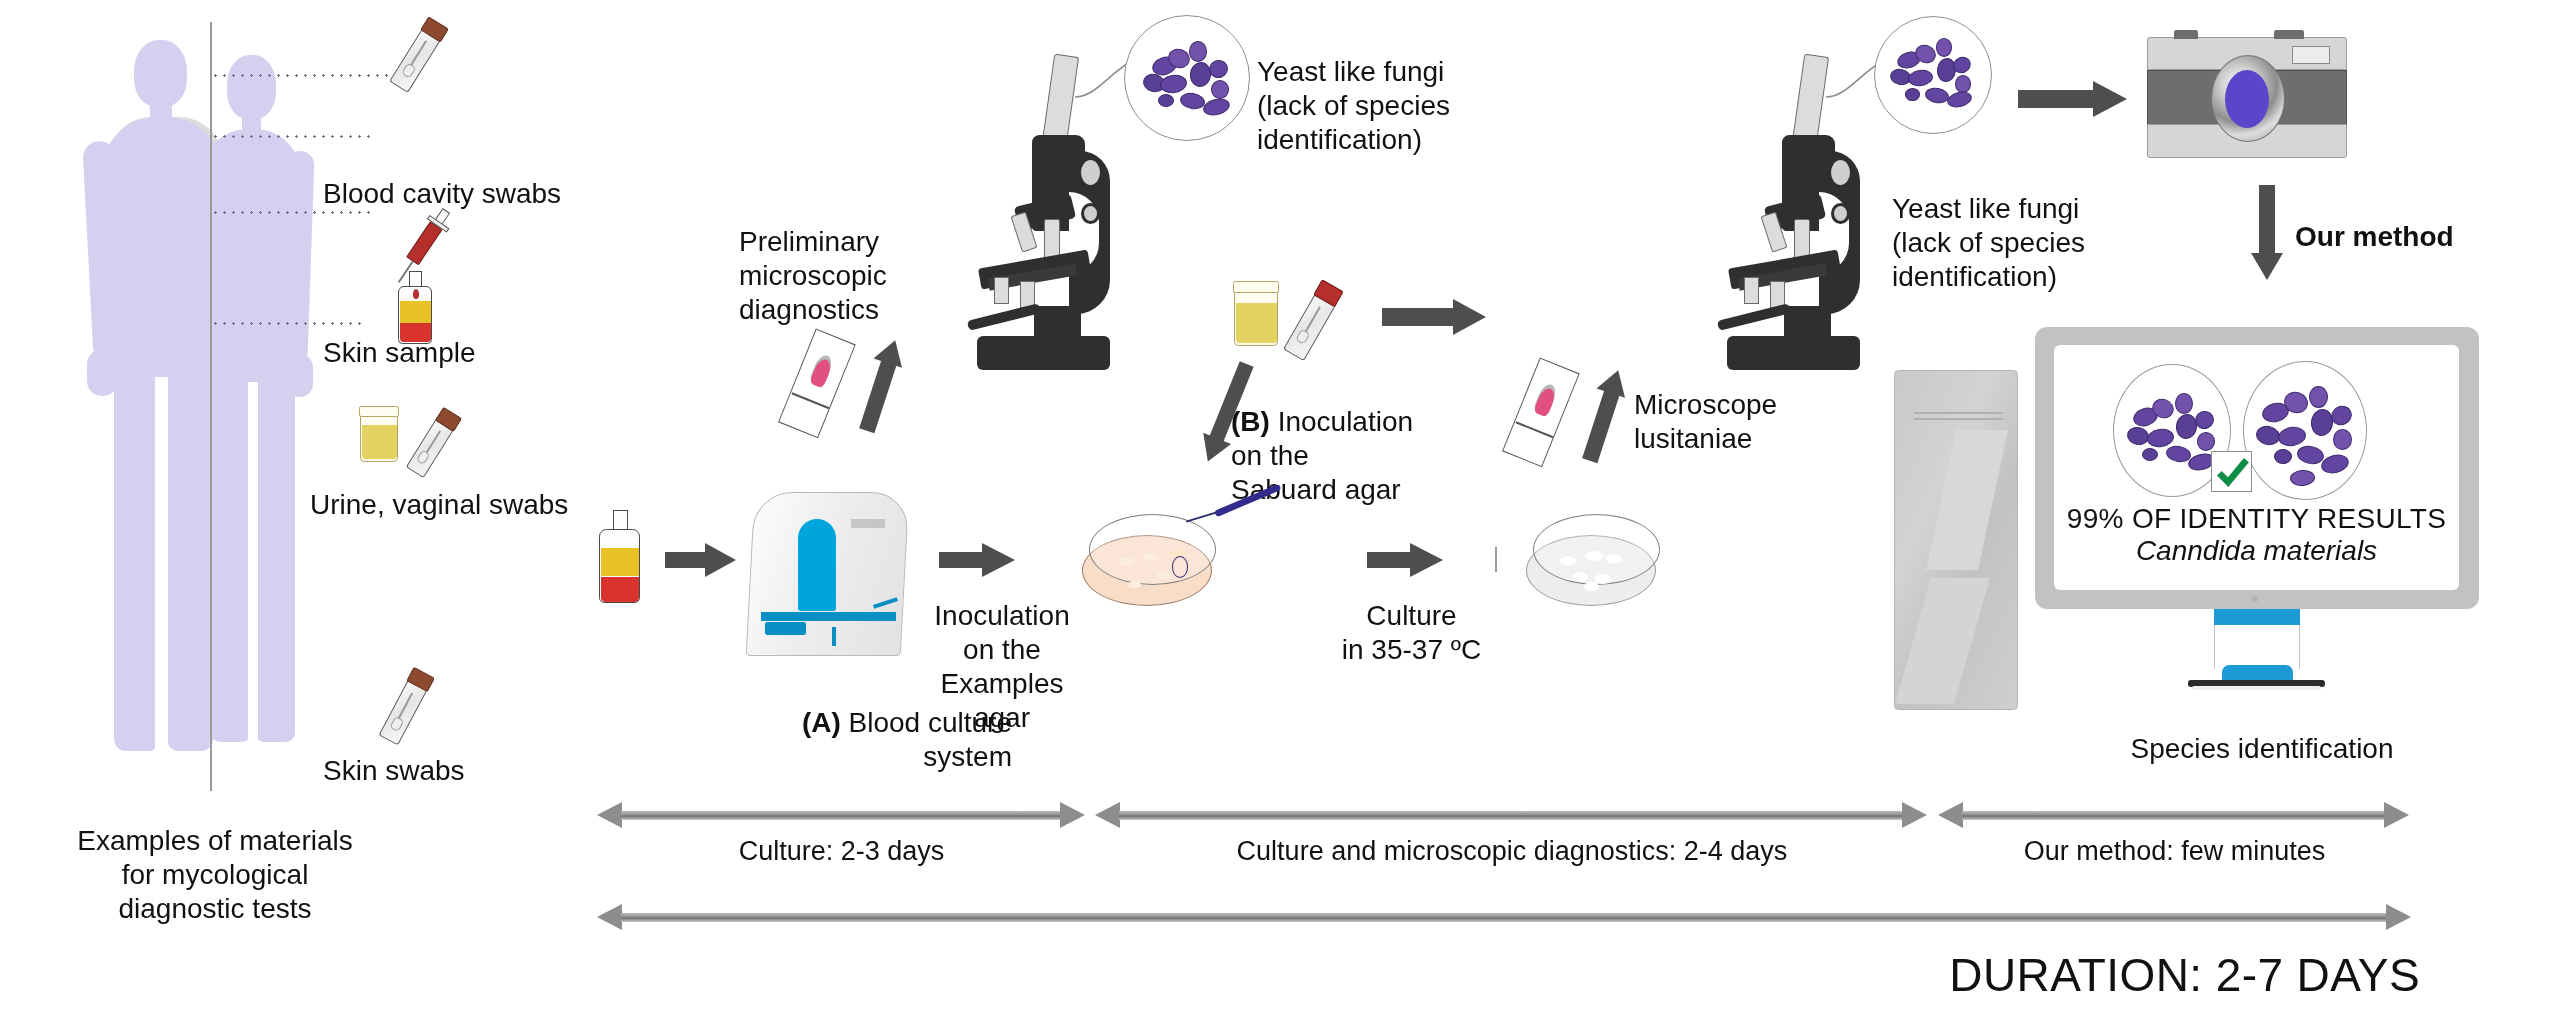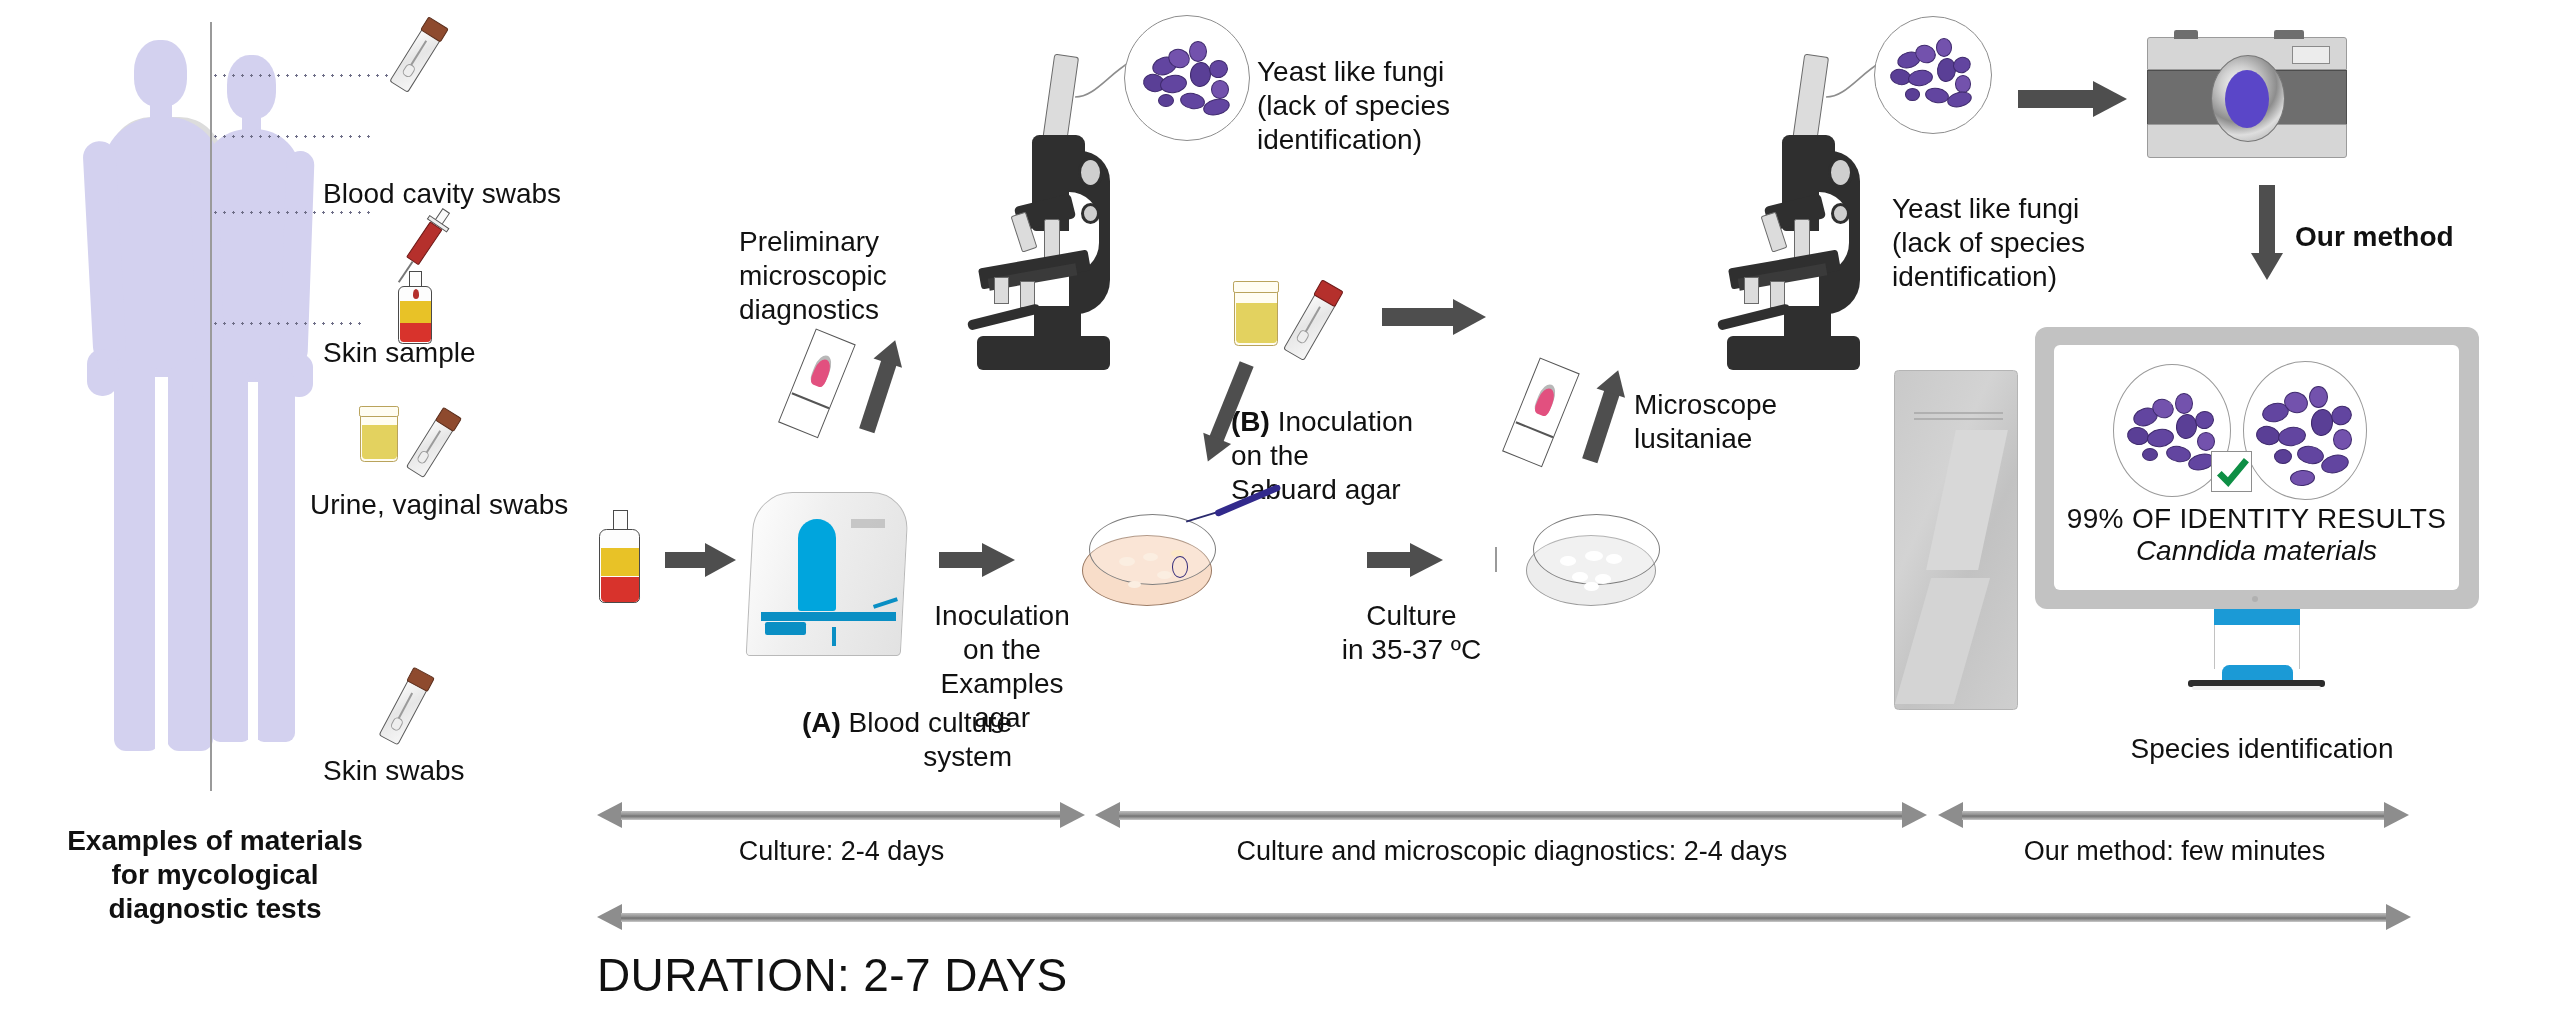--- a/index.html
+++ b/index.html
@@ -256,21 +256,21 @@
   <div class="txt t-lbl" style="left:310px; top:488px; width:296px;">Urine, vaginal swabs</div>
 
   <div class="abs" style="left:370px; top:673px; width:89px; height:89px; transform:rotate(28deg);">
     <div class="abs tube-glass" style="left:21px; top:13.3px; width:22px; height:64px;"></div>
     <div class="abs tube-cap-brown" style="left:20px; top:0px; width:24px; height:16.3px;"></div>
     <div class="abs" style="left:30px; top:24px; width:2.2px; height:34px; background:#9a9a9a;"></div>
     <div class="abs" style="left:27px; top:52px; width:9.6px; height:13.3px; background:#eeeeee; border:0.7px solid #9a9a9a; border-radius:4.4px;"></div>
   </div>
   <div class="txt t-lbl" style="left:323px; top:754px; width:237px;">Skin swabs</div>
 
-  <div class="txt t-lbl-c" style="left:30px; top:824px; width:370px;font-weight:bold;">Examples of materials
+  <div class="txt t-lbl-c" style="left:30px; top:824px; width:370px;">Examples of materials
 for mycological
 diagnostic tests</div>
 
   <div class="txt t-lbl" style="left:739px; top:225px; width:222px;">Preliminary
 microscopic
 diagnostics</div>
 
   <div class="abs" style="left:795px; top:333px; width:44px; height:103px; transform:rotate(22deg);">
     <div class="abs" style="left:0; top:0; width:43px; height:101px; background:#ffffff; border:1.5px solid #555;"></div>
     <div class="abs" style="left:1.5px; top:68px; width:40px; height:1.5px; background:#555;"></div>
@@ -564,38 +564,38 @@
     <div class="abs" style="left:83px; top:44px; width:16.3px; height:9.6px; background:#ffffff; border-radius:50%;"></div>
     <div class="abs" style="left:49px; top:62px; width:16.3px; height:9.6px; background:#ffffff; border-radius:50%;"></div>
     <div class="abs" style="left:72px; top:64px; width:16.3px; height:9.6px; background:#ffffff; border-radius:50%;"></div>
     <div class="abs" style="left:61px; top:72px; width:15px; height:9px; background:#ffffff; border-radius:50%;"></div>
   </div>
 
   <div class="abs" style="left:597px; top:798px; width:489px; height:67px;">
     <div class="tl-head" style="left:0; top:3.7px; border-width:13.3px 25px 13.3px 0; border-color:transparent #8d8d8d transparent transparent;"></div>
     <div class="tl-line" style="left:24px; top:12.6px; width:441px;"></div>
     <div class="tl-head" style="left:463px; top:3.7px; border-width:13.3px 0 13.3px 25px; border-color:transparent transparent transparent #8d8d8d;"></div>
-    <div class="txt t-tl" style="left:0; top:37px; width:489px; text-align:center;">Culture: 2-4 days</div>
+    <div class="txt t-tl" style="left:0; top:37px; width:489px; text-align:center;">Culture: 2-3 days</div>
   </div>
 
   <div class="abs" style="left:1095px; top:798px; width:834px; height:67px;">
     <div class="tl-head" style="left:0; top:3.7px; border-width:13.3px 25px 13.3px 0; border-color:transparent #8d8d8d transparent transparent;"></div>
     <div class="tl-line" style="left:24px; top:12.6px; width:785px;"></div>
     <div class="tl-head" style="left:807px; top:3.7px; border-width:13.3px 0 13.3px 25px; border-color:transparent transparent transparent #8d8d8d;"></div>
     <div class="txt t-tl" style="left:0; top:37px; width:834px; text-align:center;">Culture and microscopic diagnostics: 2-4 days</div>
   </div>
 
   <div class="abs" style="left:1938px; top:798px; width:473px; height:67px;">
     <div class="tl-head" style="left:0; top:3.7px; border-width:13.3px 25px 13.3px 0; border-color:transparent #8d8d8d transparent transparent;"></div>
     <div class="tl-line" style="left:24px; top:12.6px; width:424px;"></div>
     <div class="tl-head" style="left:446px; top:3.7px; border-width:13.3px 0 13.3px 25px; border-color:transparent transparent transparent #8d8d8d;"></div>
     <div class="txt t-tl" style="left:0; top:37px; width:473px; text-align:center;">Our method: few minutes</div>
   </div>
 
   <div class="abs" style="left:597px; top:900px; width:1815px; height:103px;">
     <div class="tl-head" style="left:0; top:3.7px; border-width:13.3px 25px 13.3px 0; border-color:transparent #8d8d8d transparent transparent;"></div>
     <div class="tl-line" style="left:24px; top:12.6px; width:1767px;"></div>
     <div class="tl-head" style="left:1789px; top:3.7px; border-width:13.3px 0 13.3px 25px; border-color:transparent transparent transparent #8d8d8d;"></div>
-    <div class="txt t-duration" style="left:0; top:47px; width:1815px; text-align:left;">DURATION: 2-7 DAYS</div>
+    <div class="txt t-duration" style="left:8px; top:47px; width:1815px; text-align:right;">DURATION: 2-7 DAYS</div>
   </div>
 
 </div>
 
 
 </body></html>

